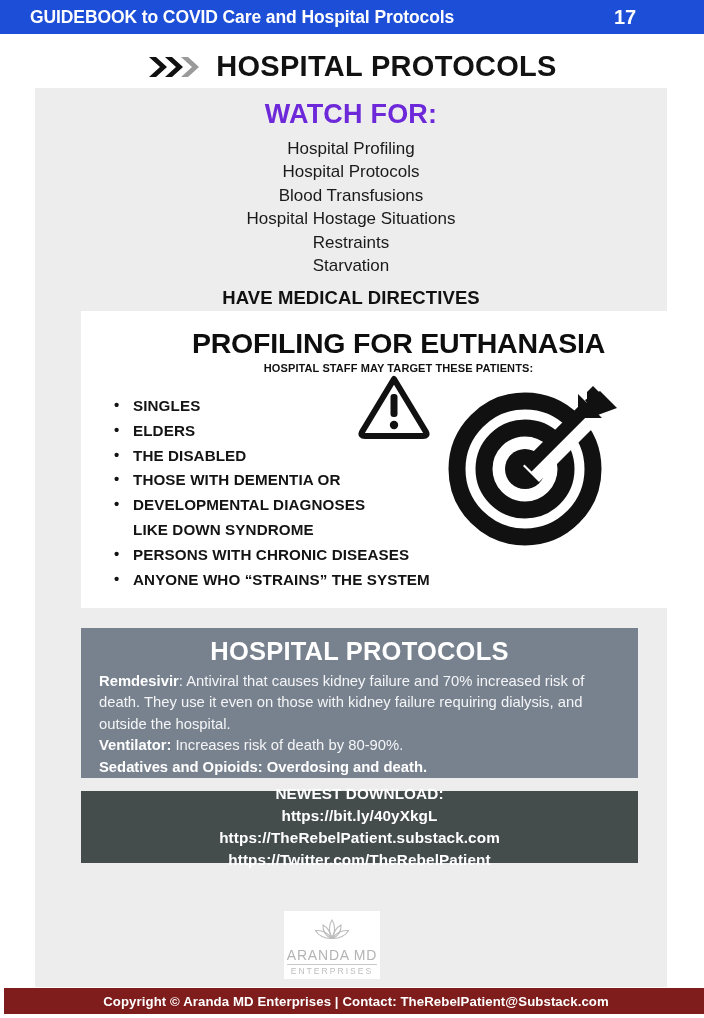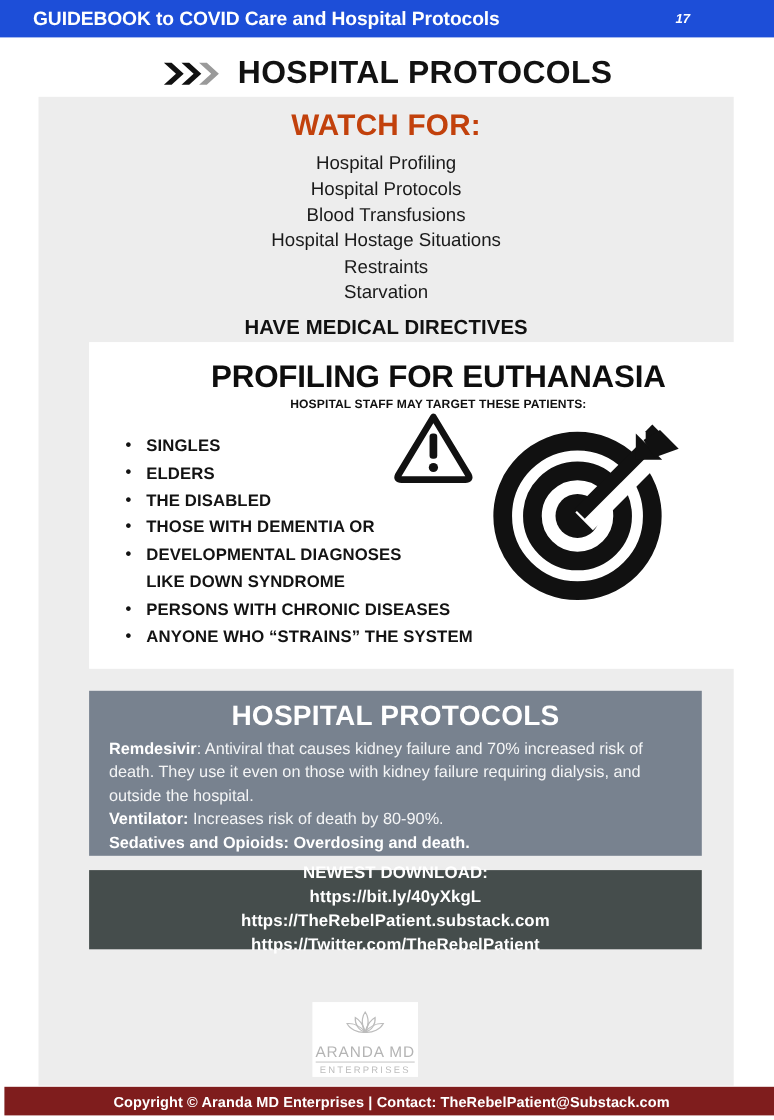--- a/index.html
+++ b/index.html
@@ -31,24 +31,23 @@
     left: 30px;
     font-size: 17.5px;
     font-weight: 700;
     color: #ffffff;
     letter-spacing: -0.1px;
     white-space: nowrap;
   }
   .page-header-number {
     position: absolute;
     left: 614px;
-    font-size: 12px;
-    font-weight: 700;
-    color: #ffffff;
-    font-style: italic;
+    font-size: 20px;
+    font-weight: 700;
+    color: #ffffff;
   }
 
   
   .section-title-row {
     position: absolute;
     left: 0; top: 44px;
     width: 704px; height: 44px;
     display: flex;
     align-items: center;
     justify-content: center;
@@ -79,21 +78,21 @@
   
   .watch-for-block {
     position: absolute;
     left: 0; top: 13px;
     width: 632px;
     text-align: center;
   }
   .watch-for-heading {
     font-size: 27px;
     font-weight: 700;
-    color: #c2410c;
+    color: #6d28d9;
     letter-spacing: 0.2px;
     line-height: 1.0;
     margin-bottom: 9px;
   }
   .watch-for-item {
     font-size: 17px;
     font-weight: 400;
     color: #1a1a1a;
     line-height: 1.38;
   }

